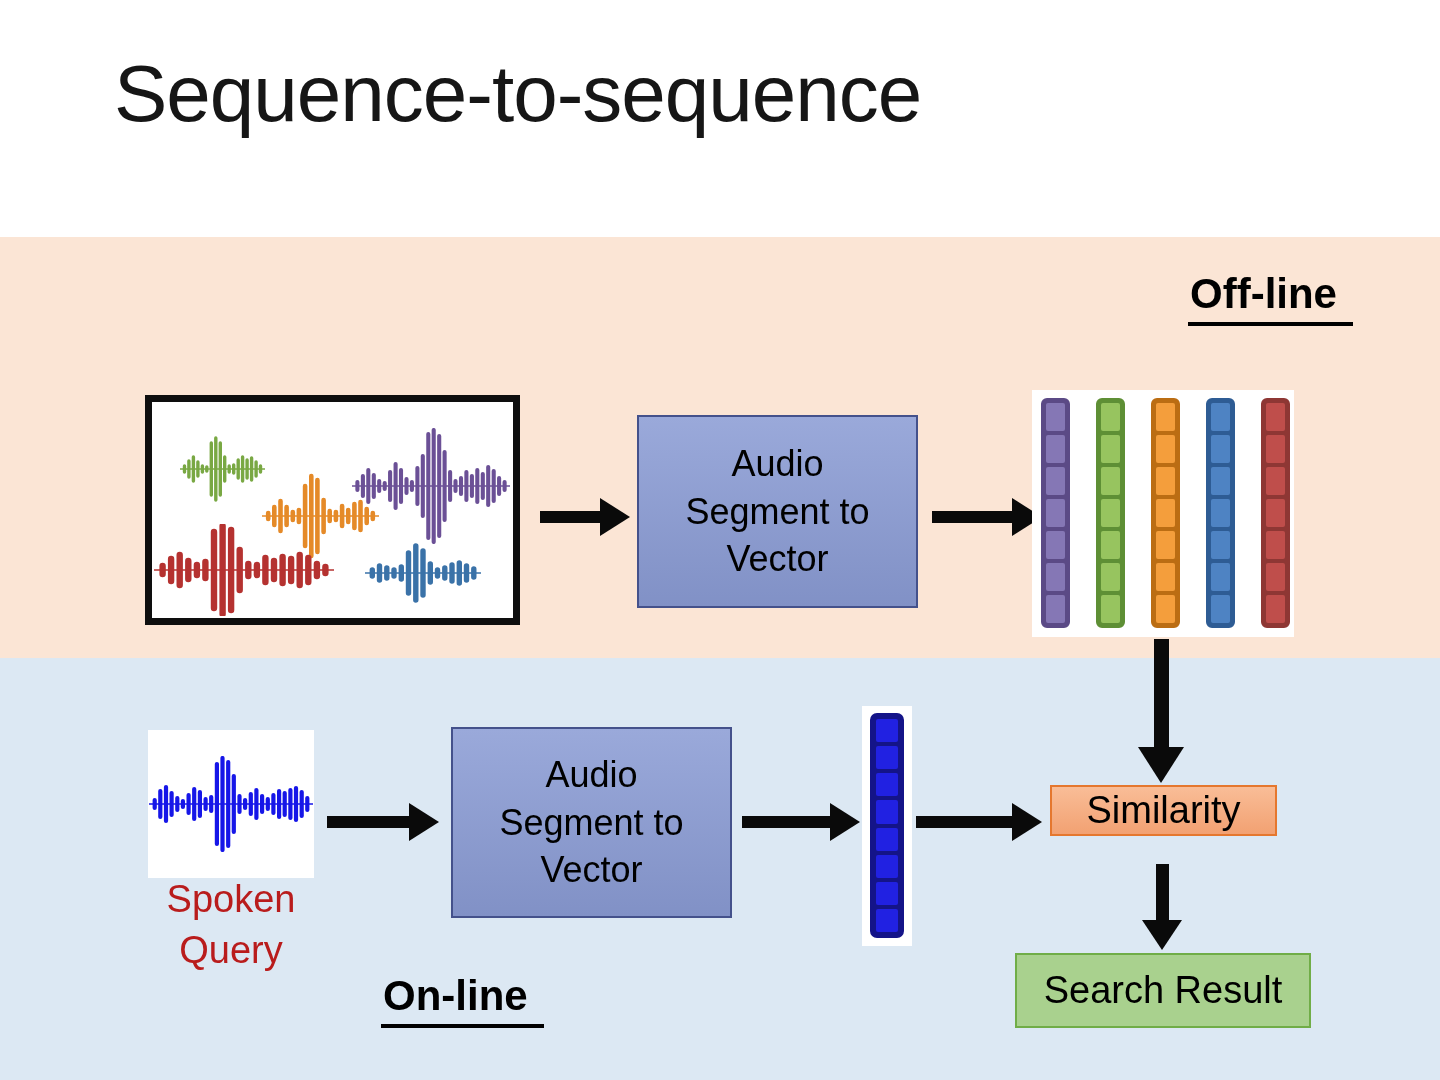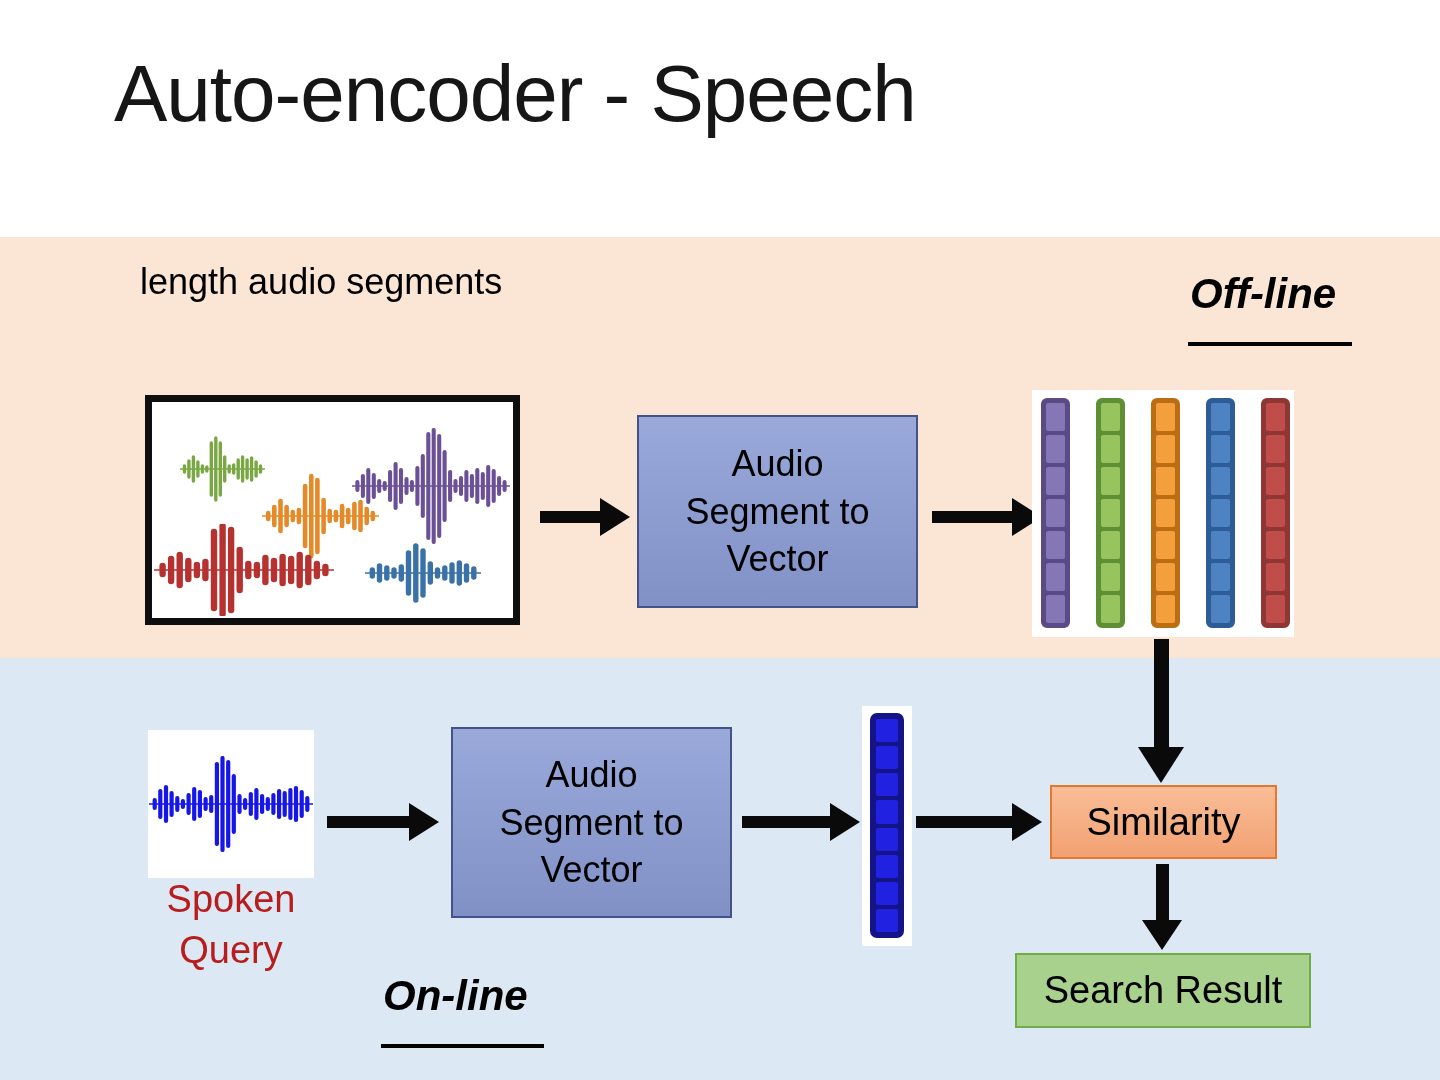--- a/index.html
+++ b/index.html
@@ -15,22 +15,22 @@
 
   
   #title{position:absolute;left:114px;top:50px;margin:0;font-weight:400;
     font-size:80px;line-height:1.10;letter-spacing:-1px;color:#161616;}
   .title-line{display:block;}
 
   
   #archive-desc{position:absolute;left:140px;top:256px;font-size:36px;line-height:1.44;color:#000;}
 
   
-  .section-label{position:absolute;font-size:42px;font-weight:bold;font-style:italic;color:#000;
-    border-bottom:4px solid #000;padding:0 16px 24px 2px;}
+  .section-label{position:absolute;font-size:42px;font-weight:bold;color:#000;
+    border-bottom:4px solid #000;padding:0 16px 4px 2px;}
   #offline-label{left:1188px;top:270px;}
   #online-label{left:381px;top:972px;}
 
   
   #archive-box{position:absolute;left:145px;top:395px;width:375px;height:230px;
     background:#fff;border:7px solid #0e0e0e;box-sizing:border-box;}
   #archive-box svg{position:absolute;}
 
   
   #query-image{position:absolute;left:148px;top:730px;width:166px;height:148px;background:#fff;}
@@ -51,21 +51,21 @@
   #vector-panel{position:absolute;left:1032px;top:390px;width:262px;height:247px;background:#fff;
     display:flex;justify-content:space-between;box-sizing:border-box;padding:8px 4px 9px 9px;}
   .vcolumn{width:29px;border:2px solid;border-radius:6px;display:flex;flex-direction:column;
     gap:4px;padding:3px;box-sizing:border-box;}
   .vcell{flex:1;border-radius:2px;}
   #query-vector-panel{position:absolute;left:862px;top:706px;width:50px;height:240px;background:#fff;
     display:flex;justify-content:center;box-sizing:border-box;padding:7px 0 8px 0;}
   #query-vector{width:34px;border-width:3px;border-radius:7px;gap:4px;}
 
   
-  #similarity{position:absolute;left:1050px;top:785px;width:227px;height:74px;box-sizing:border-box;
+  #similarity{position:absolute;left:1050px;top:785px;width:227px;height:51px;box-sizing:border-box;
     display:flex;align-items:center;justify-content:center;font-size:38px;color:#000;
     border:2px solid var(--similarity-border,#E5772E);
     background:linear-gradient(180deg,var(--similarity-fill-top,#F9BD97),var(--similarity-fill-bottom,#F2A172));}
   #search-result{position:absolute;left:1015px;top:953px;width:296px;height:75px;box-sizing:border-box;
     display:flex;align-items:center;justify-content:center;font-size:38px;color:#000;
     border:2px solid var(--result-border,#70AD47);
     background:var(--result-fill,#A9D18E);}
 
   
   .arr{position:absolute;display:flex;}
@@ -90,25 +90,24 @@
 </style>
 </head>
 <body>
 
 <div id="slide">
 
   <div id="band-offline"></div>
   <div id="band-online"></div>
 
   <h1 id="title">
-      <span class="title-line">Auto-encoder - Speech</span>
+      <span class="title-line">Sequence-to-sequence</span>
     </h1>
 
   <div id="archive-desc">
-    <div>length audio segments</div>
   </div>
 
   <div id="offline-label" class="section-label">Off-line</div>
 
   <div id="archive-box">
     <svg width="85" height="70" style="left:28px;top:32px">
         <path d="M0 35 H 85" stroke="#79A843" stroke-width="1.6" fill="none"></path>
         <path d="M4.5 32.0 V 38.0 M8.9 27.0 V 43.0 M13.4 23.0 V 47.0 M17.9 28.0 V 42.0 M22.4 32.0 V 38.0 M26.8 33.0 V 37.0 M31.3 9.0 V 61.0 M35.8 4.0 V 66.0 M40.3 9.0 V 61.0 M44.7 23.0 V 47.0 M49.2 32.0 V 38.0 M53.7 31.0 V 39.0 M58.2 26.0 V 44.0 M62.6 23.0 V 47.0 M67.1 26.0 V 44.0 M71.6 24.0 V 46.0 M76.1 28.0 V 42.0 M80.5 32.0 V 38.0 " stroke="#79A843" stroke-width="3.4" stroke-linecap="round" fill="none"></path>
       </svg>
     <svg width="158" height="116" style="left:200px;top:26px">

